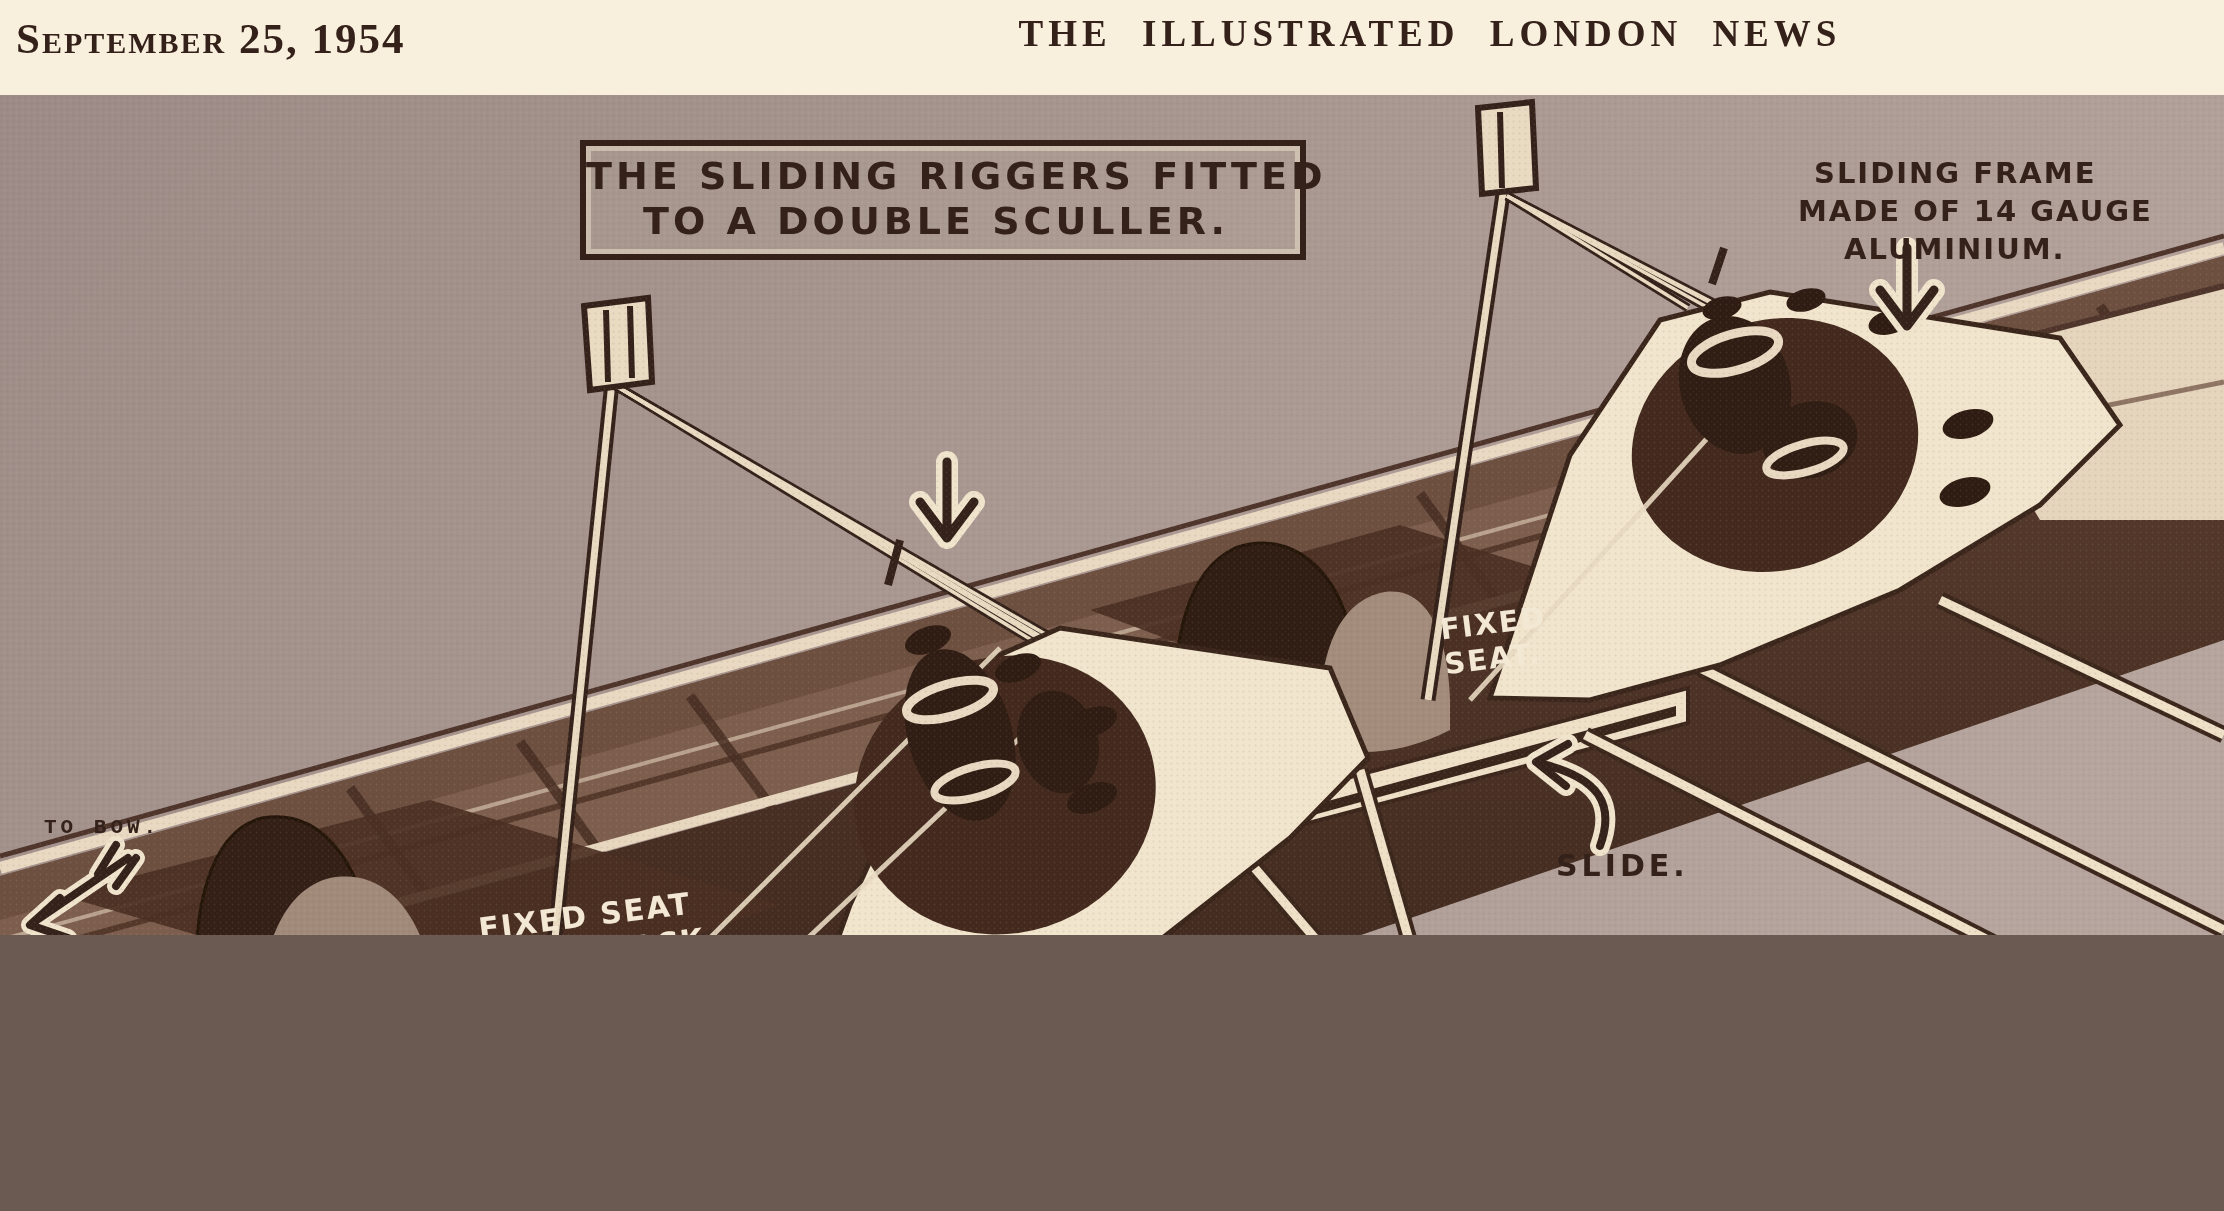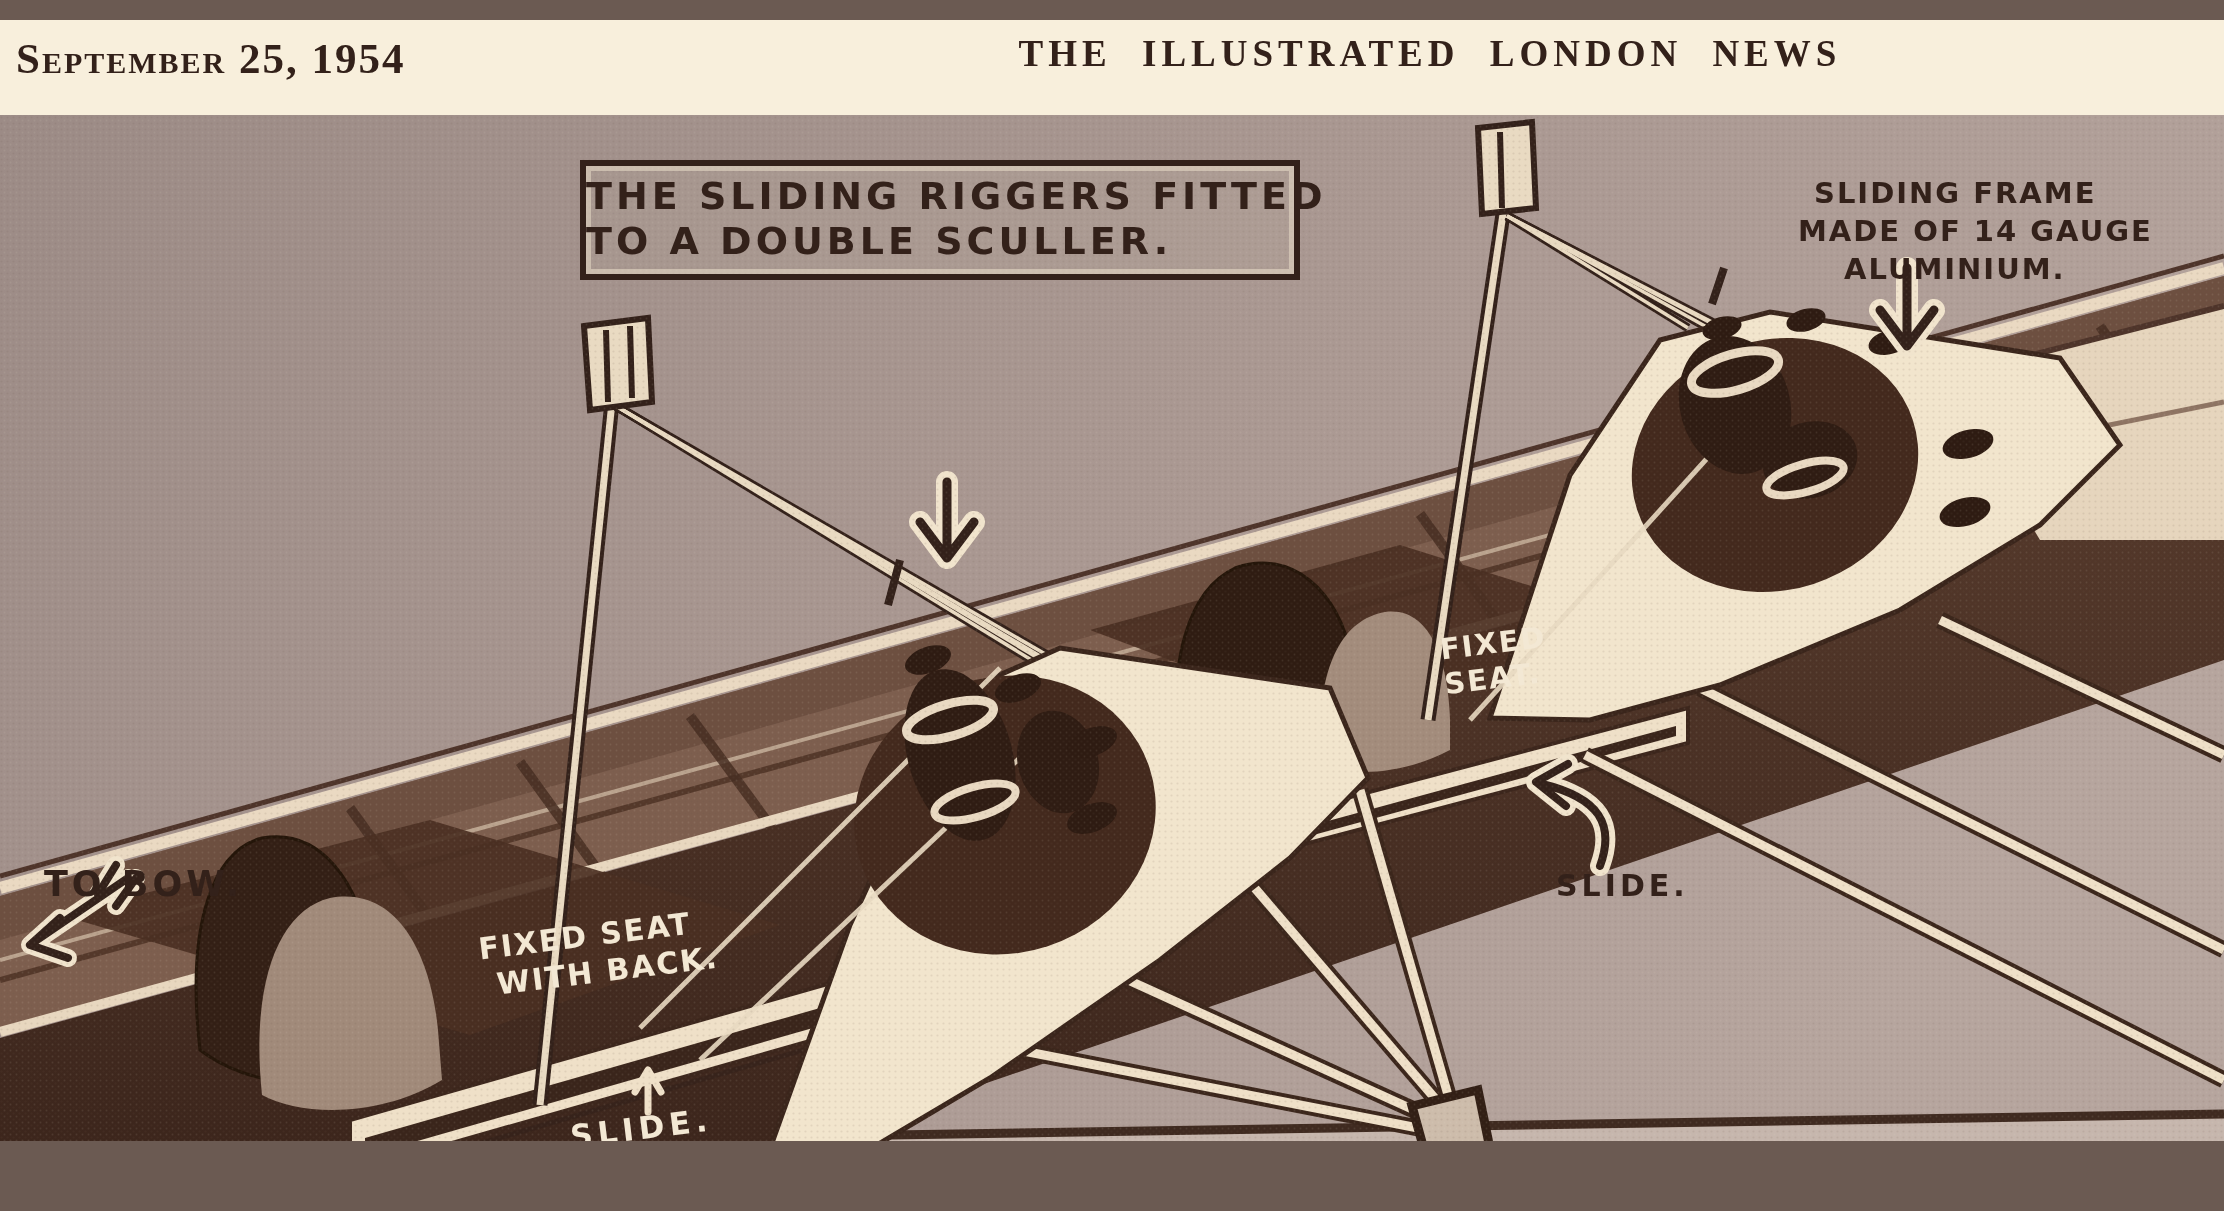--- a/index.html
+++ b/index.html
@@ -1,39 +1,39 @@
 <!DOCTYPE html>
 <html style="--paper: #f8efdc; --ink: #33211a; --sky: #a89690; --hull-dark: #43291e; --deck: #7d5e4e; --plate-cream: #f2e5cd; --label-light: #f3e8d4; --ground-light: #c6b6ad;"><head>
 <meta charset="utf-8">
 <style>
   html,body{margin:0;padding:0;}
   body{background:#6b5a52;font-family:"DejaVu Sans",sans-serif;}
-  #page{position:relative;width:2224px;height:1121px;overflow:hidden;background:var(--paper,#f8efdc);margin-top:20px;}
+  #page{position:relative;width:2224px;height:935px;overflow:hidden;background:var(--paper,#f8efdc);}
 
   
   .header{position:absolute;left:0;top:0;width:2224px;height:95px;background:var(--paper,#f8efdc);z-index:3;}
   .issue-date{position:absolute;left:16px;top:14px;font-family:"Liberation Serif",serif;font-variant:small-caps;
     font-weight:700;font-size:43px;letter-spacing:2px;color:var(--ink,#33211a);}
   .masthead{position:absolute;left:1005px;top:12px;width:850px;text-align:center;font-family:"Liberation Serif",serif;
     font-weight:700;font-size:37px;letter-spacing:5px;word-spacing:16px;color:var(--ink,#33211a);}
 
   
   svg.art{position:absolute;left:0;top:0;width:2224px;height:1211px;z-index:1;}
 
   
   .hand{position:absolute;z-index:4;font-family:"DejaVu Sans",sans-serif;font-weight:700;color:var(--ink,#33211a);white-space:nowrap;}
   .light{color:var(--label-light,#f3e8d4);}
-  .title-box{left:580px;top:140px;width:700px;padding:8px 8px 10px 0;
+  .title-box{left:580px;top:140px;width:700px;padding:8px 14px 10px 0;text-align:center;
     border:6px solid var(--ink,#33211a);box-shadow:inset 0 0 0 5px rgba(240,227,205,.5);
     font-size:38px;line-height:45px;letter-spacing:4px;background:rgba(243,231,211,.06);}
   .note-frame{left:1798px;top:154px;width:430px;font-size:29px;line-height:38px;letter-spacing:2px;}
   .note-frame .l1{margin-left:16px;}
   .note-frame .l3{margin-left:46px;}
   .note-weight{left:840px;top:368px;width:310px;text-align:center;font-size:29px;line-height:38px;letter-spacing:2px;}
-  .to-bow{left:44px;top:844px;font-size:35px;letter-spacing:4px;}
+  .to-bow{left:44px;top:816px;font-size:21px;letter-spacing:4px;font-family:Liberation Mono, monospace;}
   .fs-back{left:480px;top:896px;font-size:30px;line-height:37px;letter-spacing:2px;transform:rotate(-7deg);}
   .fs-back .l2{margin-left:14px;}
   .fixed-seat{left:1442px;top:606px;font-size:29px;line-height:35px;letter-spacing:2px;transform:rotate(-7deg);}
   .slide-l{left:570px;top:1090px;font-size:31px;letter-spacing:5px;transform:rotate(-7deg);}
   .slide-r{left:1556px;top:848px;font-size:30px;letter-spacing:4px;}
 </style>
 </head>
 <body>
 
 <div id="page">

